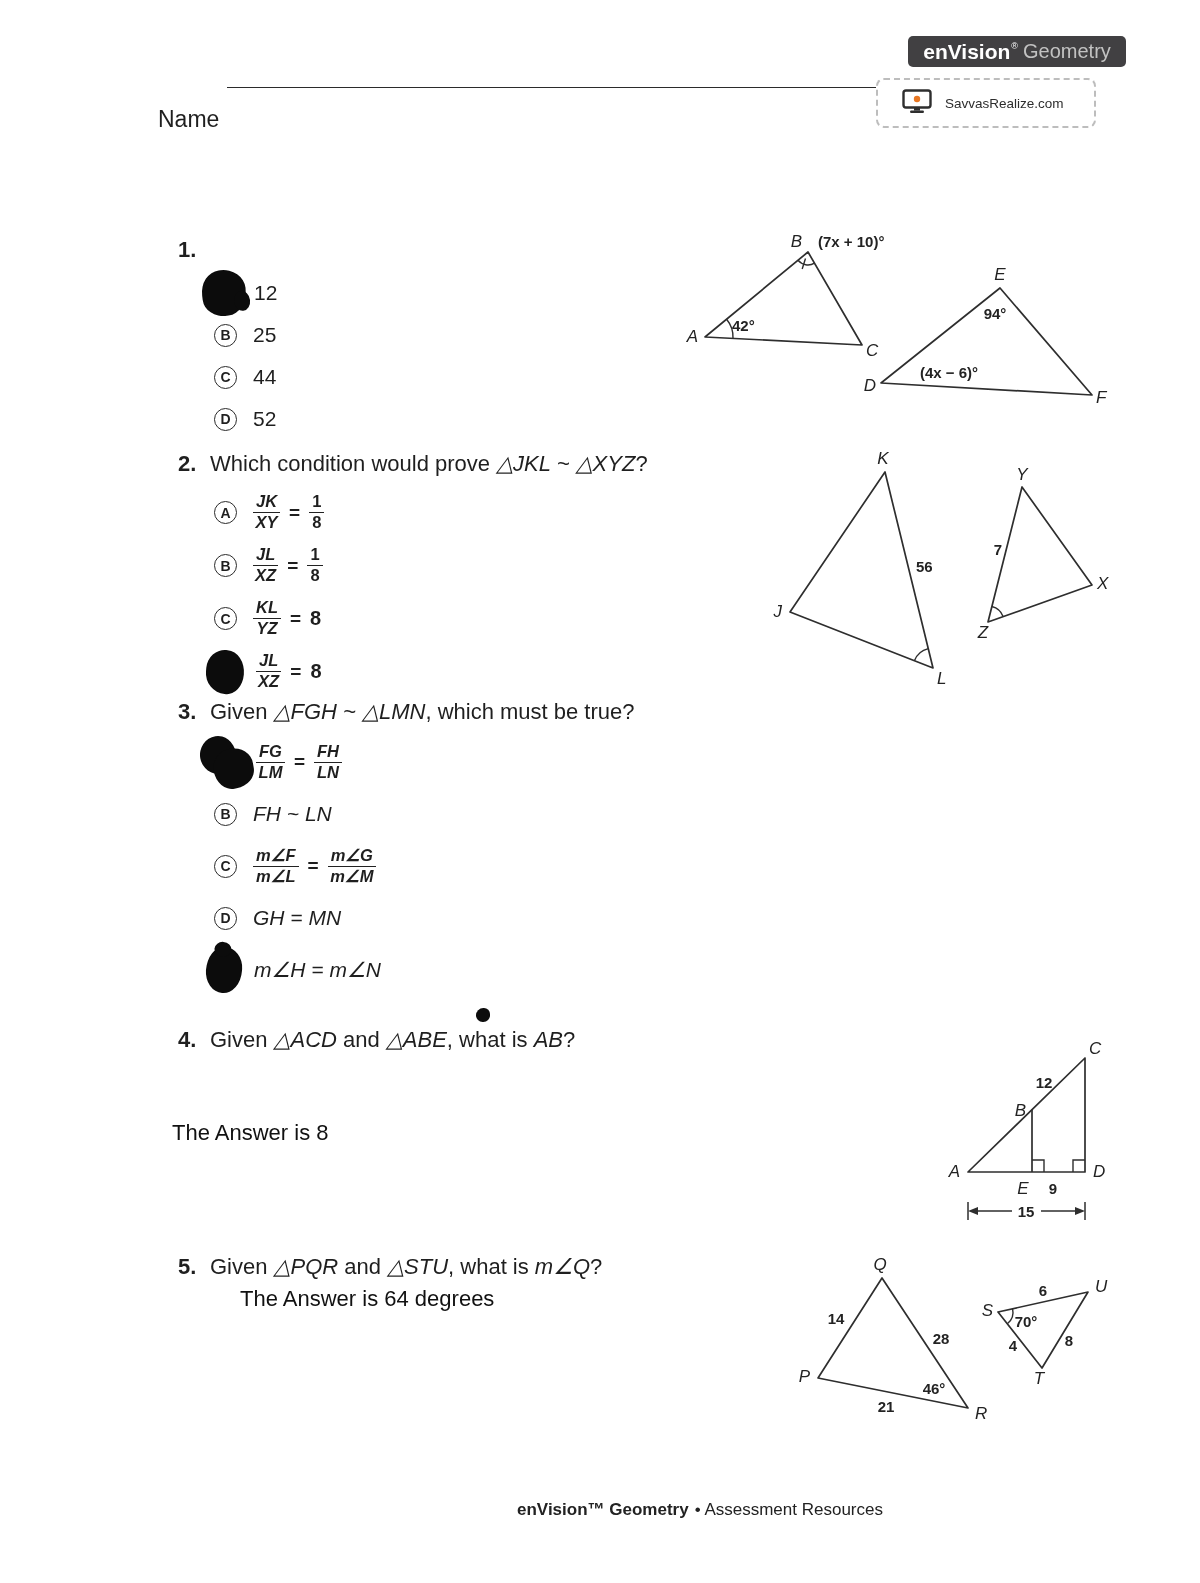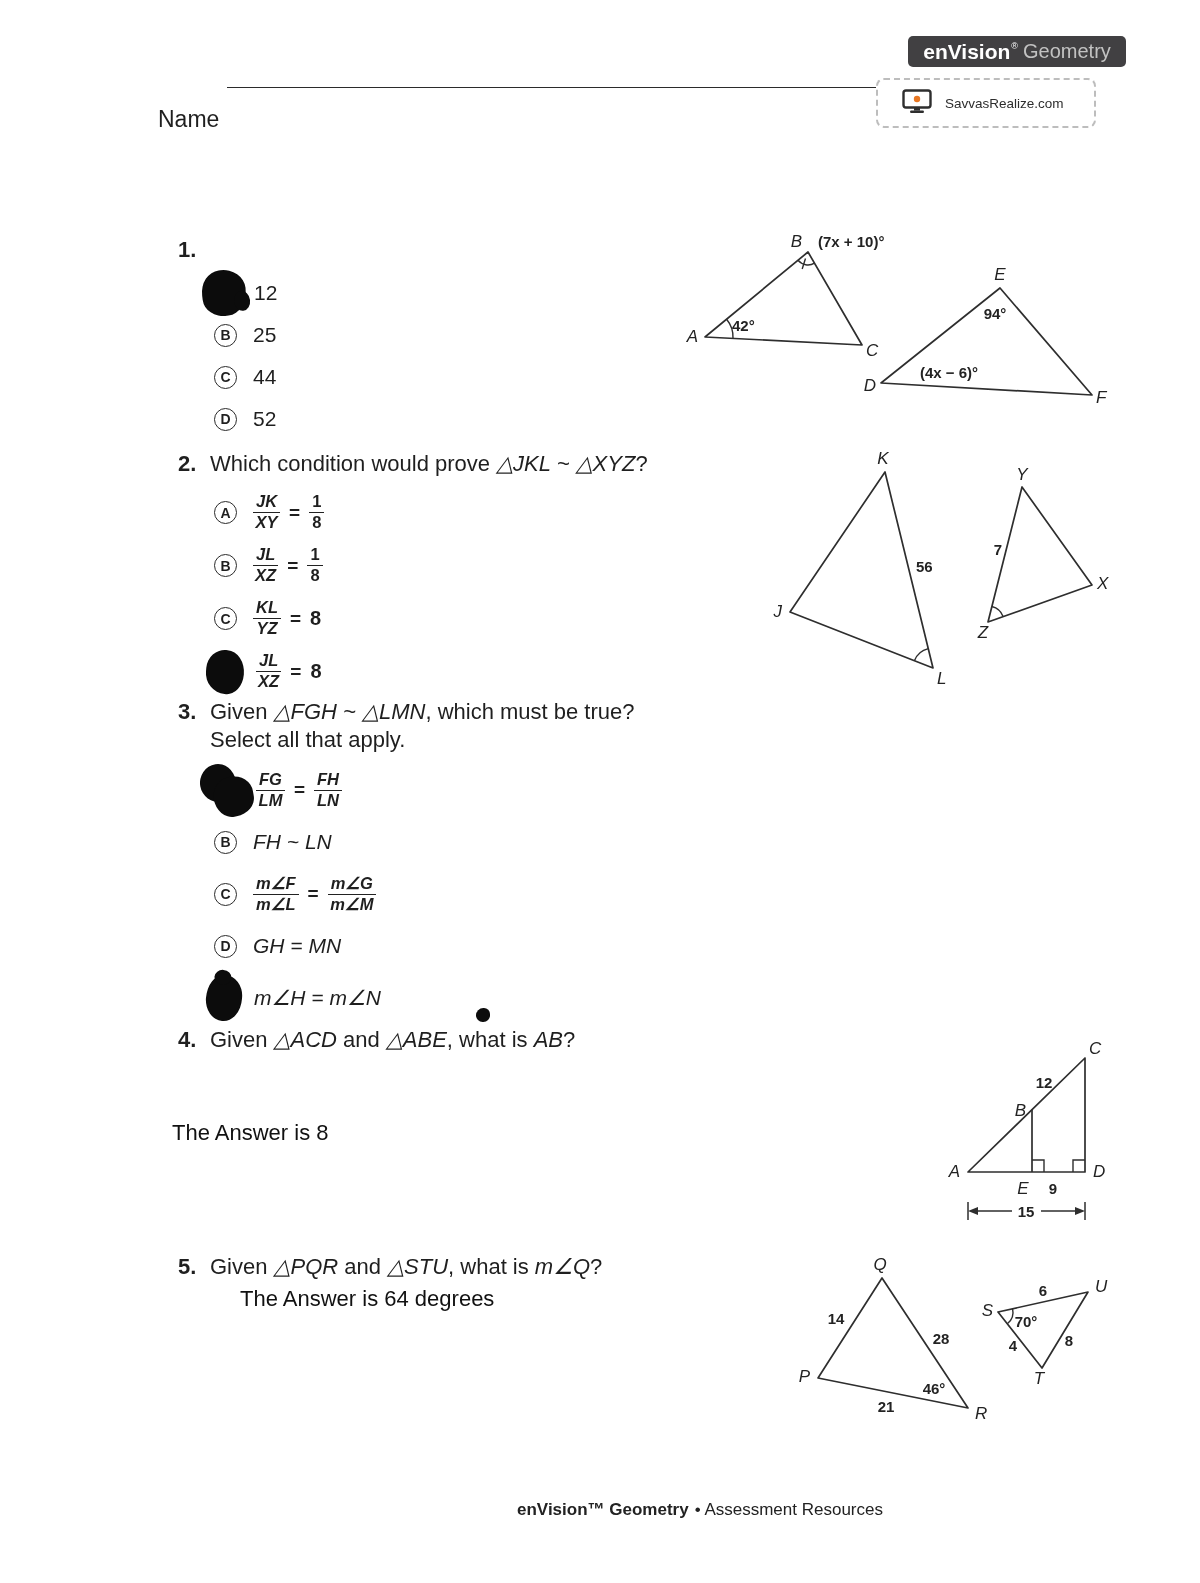--- a/index.html
+++ b/index.html
@@ -196,21 +196,20 @@
     <text class="vl" x="327" y="141">X</text>
     <text class="vl" x="213" y="190" text-anchor="middle">Z</text>
     <text class="nl" x="232" y="107" text-anchor="end">7</text>
   </svg>
 
   <div class="question" style="top:698px">
     <div class="q-prompt">
       <span class="qnum">3.</span>
       <span class="qtext"><span>Given </span><i>△FGH ~ △LMN</i><span>, which must be true?</span></span>
     </div>
-    <div class="q-line2">Select all that apply.</div>
     <div class="q-choices" style="margin-top:10px">
       <div class="choice h52">
         <span class="scribble s3"></span>
         <span class="frac it">
             <span class="fn">FG</span>
             <span class="fd">LM</span>
           </span>
         <span class="eqs">=</span>
         <span class="frac it">
             <span class="fn">FH</span>

